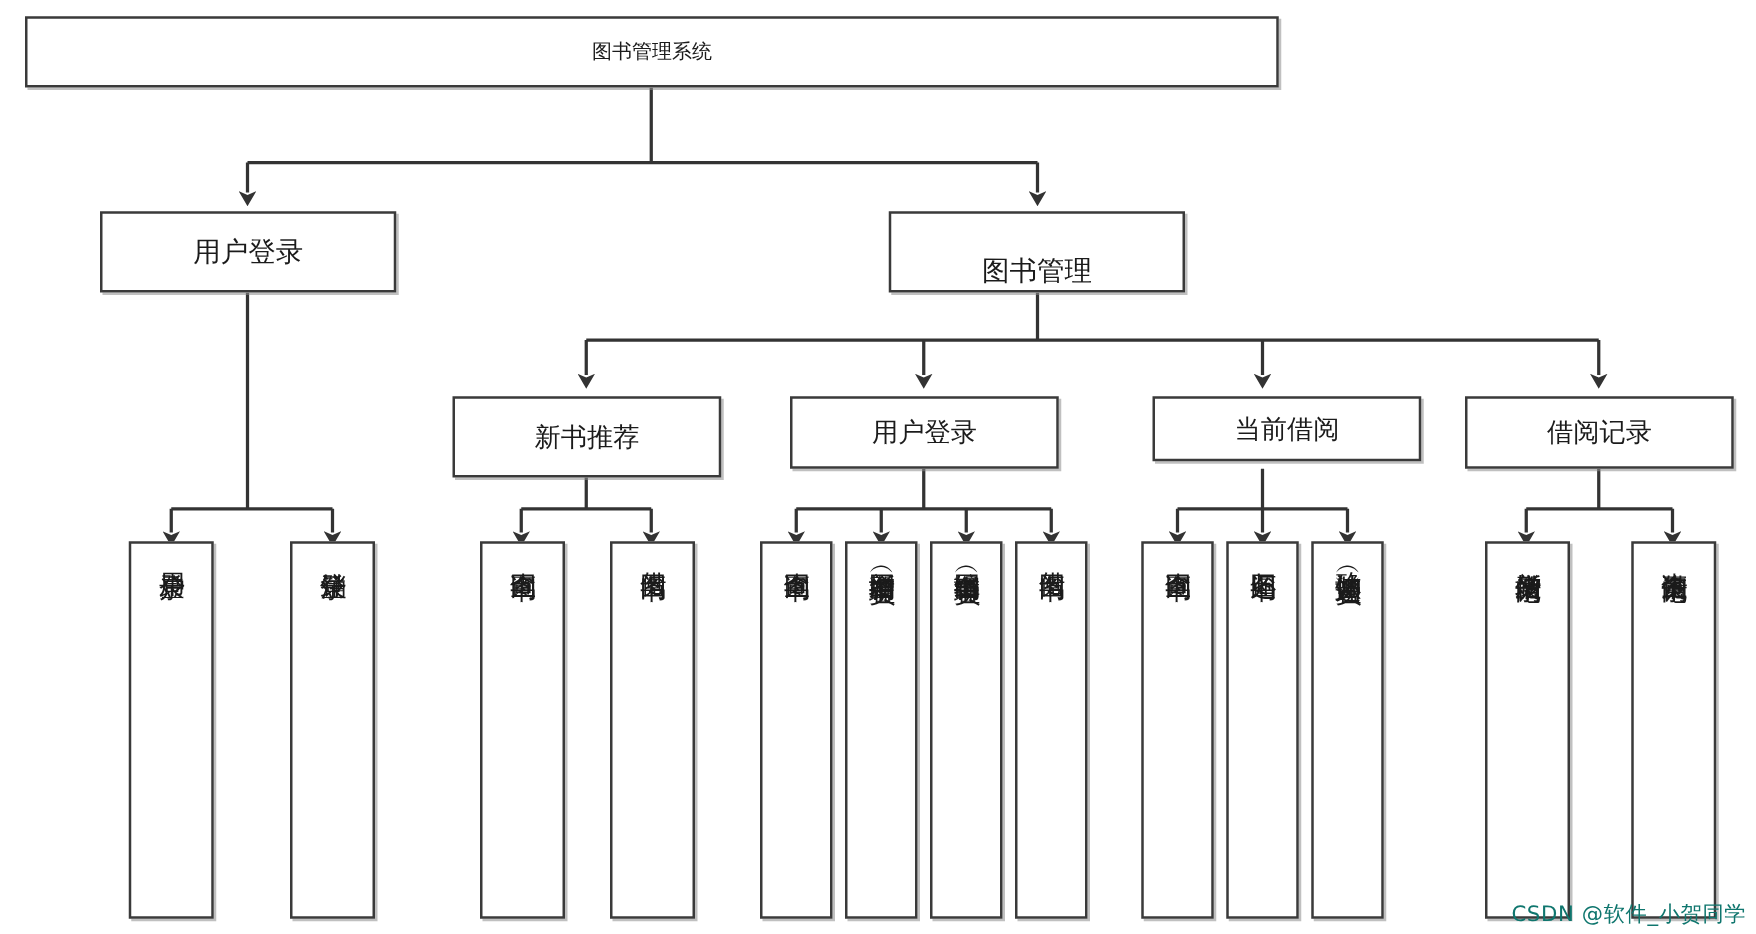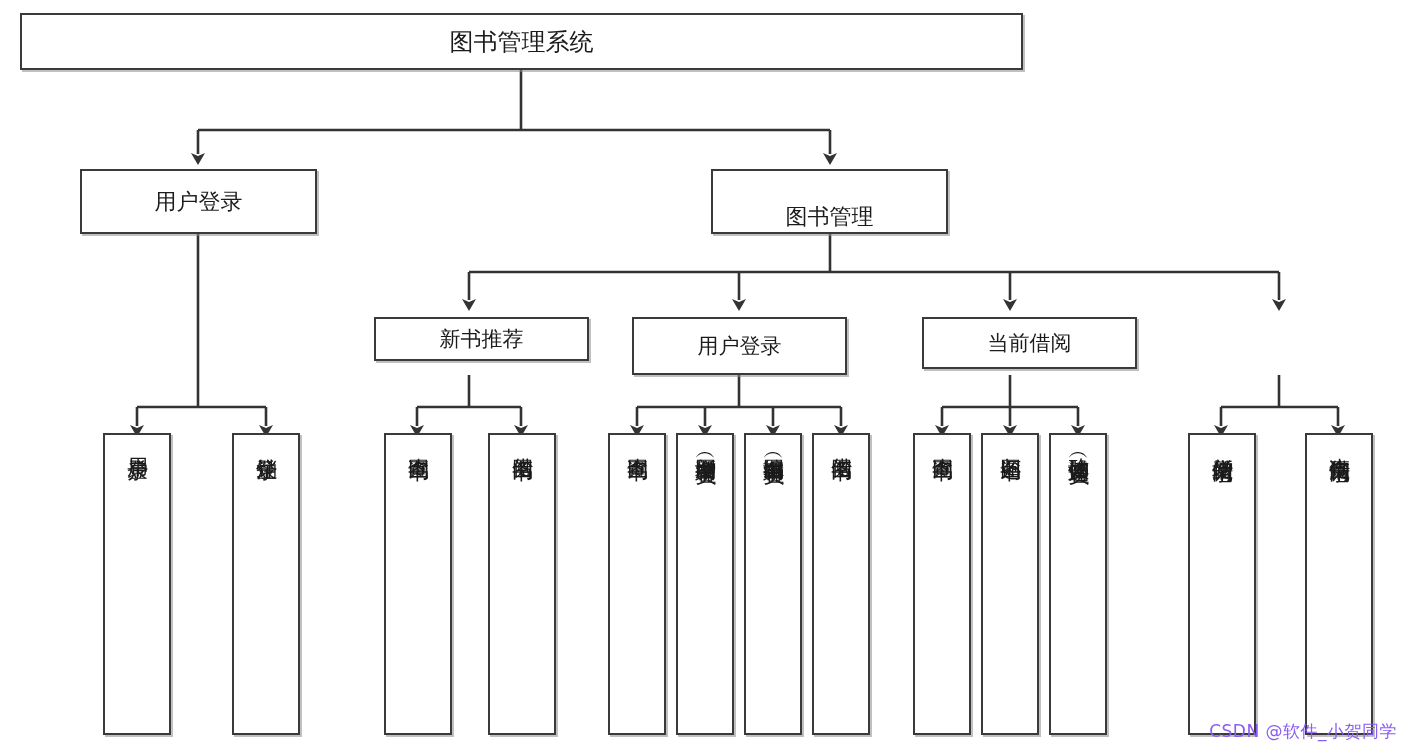--- a/index.html
+++ b/index.html
@@ -31,21 +31,21 @@
     box-sizing: border-box;
     background: #ffffff;
     border: 2.5px solid #3a3a3a;
     box-shadow: 2px 2px 0 rgba(140,140,140,0.55);
     display: flex;
     align-items: center;
     justify-content: center;
     color: #1b1b1b;
   }
   .node.root {
-    font-size: 24px;
+    font-size: 16px;
   }
   .node.lvl2 {
     font-size: 22px;
   }
   .node.lvl3 {
     font-size: 21px;
   }
   .node.leaf {
     align-items: flex-start;
     justify-content: center;
@@ -59,21 +59,21 @@
     letter-spacing: 1px;
     white-space: nowrap;
     color: #1b1b1b;
   }
   .leaf-tall .vtext { font-size: 21px; }
   .watermark {
     position: absolute;
     right: 8px;
     bottom: 4px;
     font-size: 17px;
-    color: #8b5cf6;
+    color: #0f766e;
     letter-spacing: 0.5px;
     white-space: nowrap;
   }
 </style>
 </head>
 <body>
 
 <div id="canvas">
 
   <svg class="wires" viewBox="0 0 1405 747">
@@ -130,29 +130,32 @@
     <span>图书管理系统</span>
   </div>
 
   <div class="node lvl2" style="left:80px; top:169px; width:237px; height:65px;">
     <span>用户登录</span>
   </div>
   <div class="node lvl2" style="left:711px; top:169px; width:237px; height:65px;align-items:flex-end;">
     <span>图书管理</span>
   </div>
 
-  <div class="node lvl3" style="left:362px; top:317px; width:215px; height:44px;margin-left:12px;">
+  <div class="node lvl3" style="left:362px; top:317px; width:215px; height:65px;">
     <span>新书推荐</span>
   </div>
   <div class="node lvl3" style="left:632px; top:317px; width:215px; height:58px;">
     <span>用户登录</span>
   </div>
   <div class="node lvl3" style="left:922px; top:317px; width:215px; height:52px;">
     <span>当前借阅</span>
   </div>
+  <div class="node lvl3" style="left:1172px; top:317px; width:215px; height:58px;">
+    <span>借阅记录</span>
+  </div>
 
   <div class="node leaf" style="left:103px; top:433px; width:68px; height:302px;">
     <span class="vtext">用户登录</span>
   </div>
   <div class="node leaf" style="left:232px; top:433px; width:68px; height:302px;">
     <span class="vtext">注销登录</span>
   </div>
 
   <div class="node leaf" style="left:384px; top:433px; width:68px; height:302px;">
     <span class="vtext">查询图书</span>

